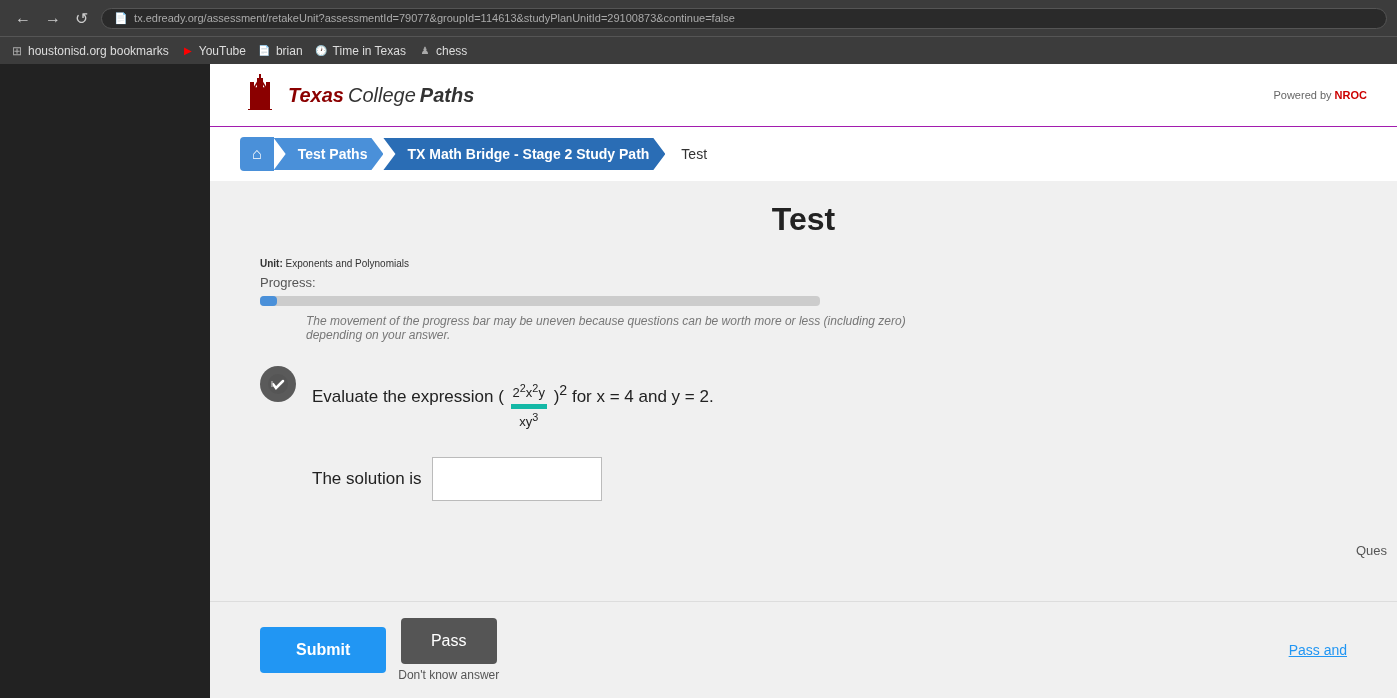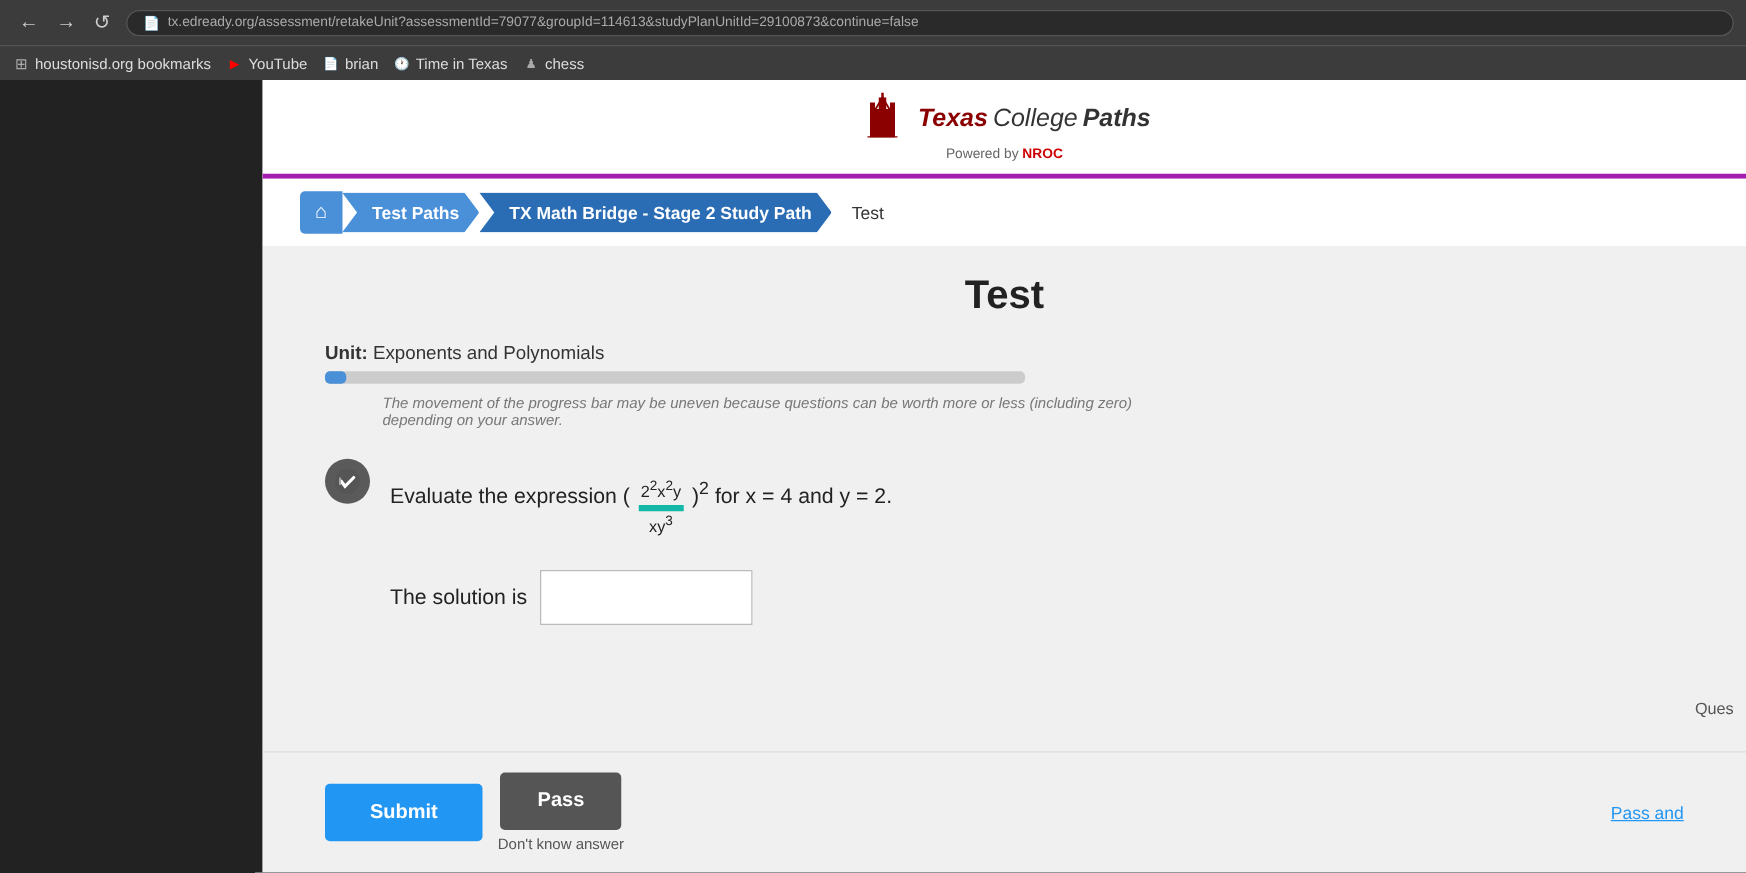--- a/index.html
+++ b/index.html
@@ -81,22 +81,21 @@
     .bk-clock { color: #4CAF50; font-size: 10px; }
     .bk-chess { color: #aaa; font-size: 10px; }
 
     
     .site-header {
       background: #fff;
       padding: 10px 30px;
       display: flex;
       justify-content: space-between;
       align-items: center;
-      border-bottom: 4px solid #a21caf;
-      flex-direction: column;
+      border-bottom: 1px solid #a21caf;
     }
     .logo-area {
       display: flex;
       align-items: center;
       gap: 4px;
     }
     .logo-text-texas {
       color: #8B0000;
       font-size: 20px;
       font-weight: bold;
@@ -171,21 +170,21 @@
       flex: 1;
     }
     .test-title {
       text-align: center;
       font-size: 32px;
       font-weight: bold;
       color: #222;
       margin-bottom: 20px;
     }
     .unit-label {
-      font-size: 15px;
+      font-size: 10px;
       color: #333;
       margin-bottom: 6px;
     }
     .unit-label strong { font-weight: bold; }
     .progress-label {
       font-size: 13px;
       color: #555;
       margin-bottom: 6px;
     }
     .progress-bar-outer {
@@ -284,21 +283,21 @@
       font-weight: bold;
       border-radius: 4px;
       cursor: pointer;
     }
     .btn-pass {
       background: #555;
       color: #fff;
       border: none;
       padding: 14px 30px;
       font-size: 16px;
-      font-weight: bold;
+      font-weight: normal;
       border-radius: 4px;
       cursor: pointer;
     }
     .save-link {
       margin-left: auto;
       font-size: 14px;
       color: #2196F3;
       text-decoration: underline;
       cursor: pointer;
     }
@@ -414,20 +413,21 @@
       </div>
     </div>
 
     <div class="test-content" style="position:relative;">
       <div class="test-title">Test</div>
 
       <div class="unit-label">
         <strong>Unit:</strong>
         <span>Exponents and Polynomials</span>
       </div>
+      <div class="progress-label">Progress:</div>
       <div class="progress-bar-outer">
         <div class="progress-bar-inner"></div>
       </div>
       <div class="progress-note">The movement of the progress bar may be uneven because questions can be worth more or less (including zero) depending on your answer.</div>
 
       <div class="question-area">
         <div class="check-icon">
           <svg width="22" height="22" viewBox="0 0 22 22">
             <circle cx="11" cy="11" r="10" fill="#555"></circle>
             <path d="M6 11 L9 15 L16 8" stroke="white" stroke-width="2.5" fill="none" stroke-linecap="round"></path>

